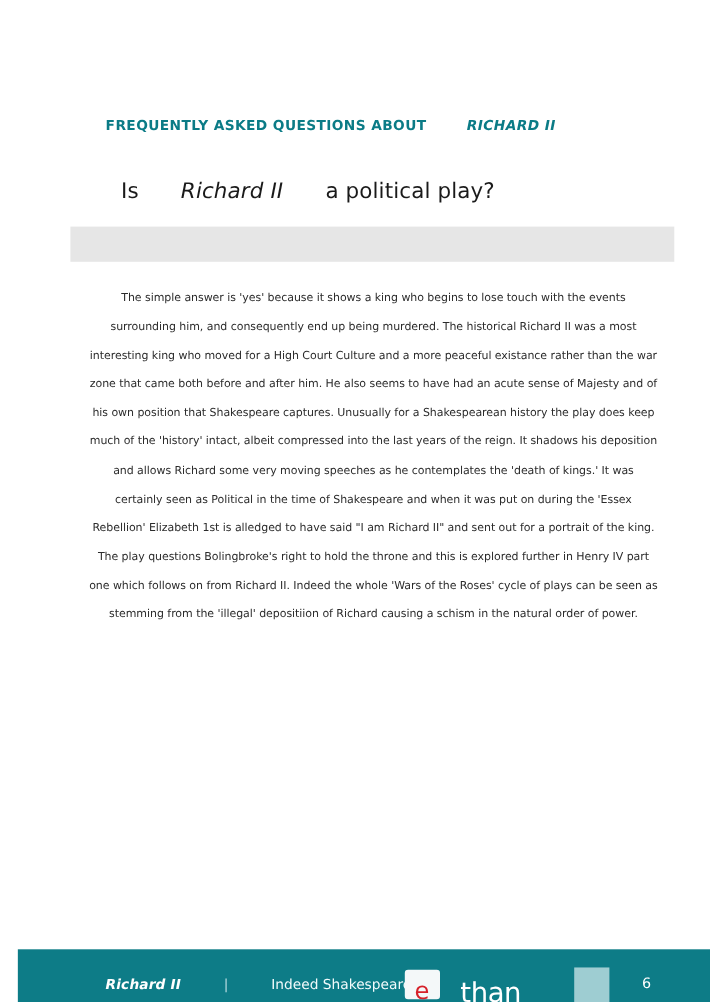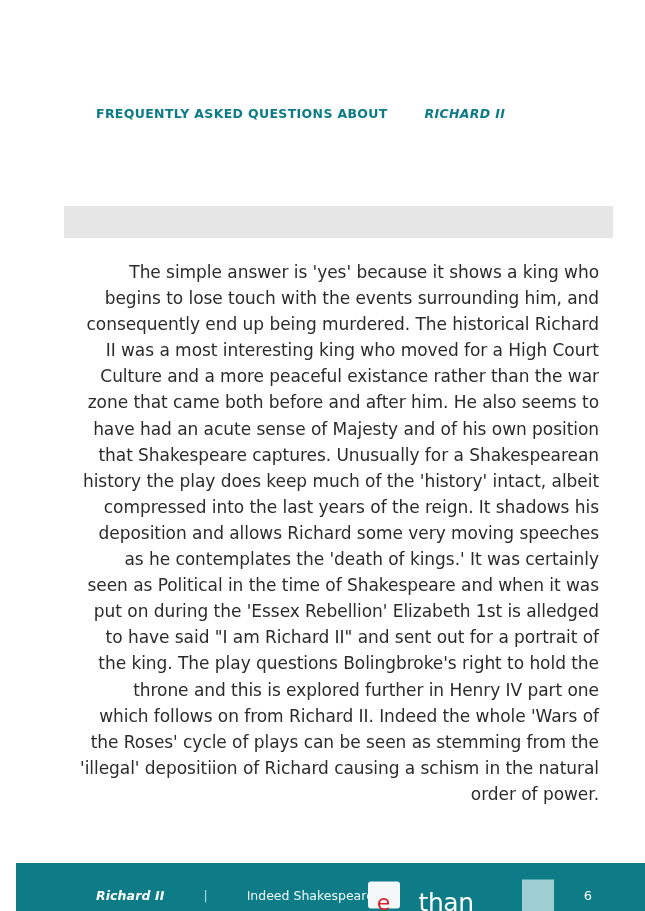--- a/index.html
+++ b/index.html
@@ -64,24 +64,24 @@
     background: #e6e6e6;
   }
 
   
   .body-copy {
     position: absolute;
     left: 48px;
     top: 227px;
     width: 551px;
     font-family: "DejaVu Sans", sans-serif;
-    font-size: 17px;
+    font-size: 10px;
     line-height: 26.1px;
     color: #2b2b2b;
-    text-align: right;
+    text-align: center;
     letter-spacing: -0.05px;
   }
 
   
   .footer {
     position: absolute;
     left: 0;
     right: 0;
     top: 847px;
     height: 64px;
@@ -169,20 +169,23 @@
 </style>
 </head>
 <body>
 
 <div class="page">
 
   <div class="eyebrow">
     <span>FREQUENTLY ASKED QUESTIONS ABOUT </span><span class="work">RICHARD II</span>
   </div>
 
+  <h1 class="question-title">
+    <span>Is </span><span class="work">Richard II</span><span> a political play?</span>
+  </h1>
 
   <div class="rule"></div>
 
   <p class="body-copy">The simple answer is 'yes' because it shows a king who begins to lose touch with the events surrounding him, and consequently end up being murdered. The historical Richard II was a most interesting king who moved for a High Court Culture and a more peaceful existance rather than the war zone that came both before and after him. He also seems to have had an acute sense of Majesty and of his own position that Shakespeare captures. Unusually for a Shakespearean history the play does keep much of the 'history' intact, albeit compressed into the last years of the reign. It shadows his deposition and allows Richard some very moving speeches as he contemplates the 'death of kings.' It was certainly seen as Political in the time of Shakespeare and when it was put on during the 'Essex Rebellion' Elizabeth 1st is alledged to have said "I am Richard II" and sent out for a portrait of the king. The play questions Bolingbroke's right to hold the throne and this is explored further in Henry IV part one which follows on from Richard II. Indeed the whole 'Wars of the Roses' cycle of plays can be seen as stemming from the 'illegal' depositiion of Richard causing a schism in the natural order of power.</p>
 
   <div class="footer">
 
     <div class="footer-left">
       <span class="ft-title">Richard II</span>
       <span class="ft-sep">|</span>

